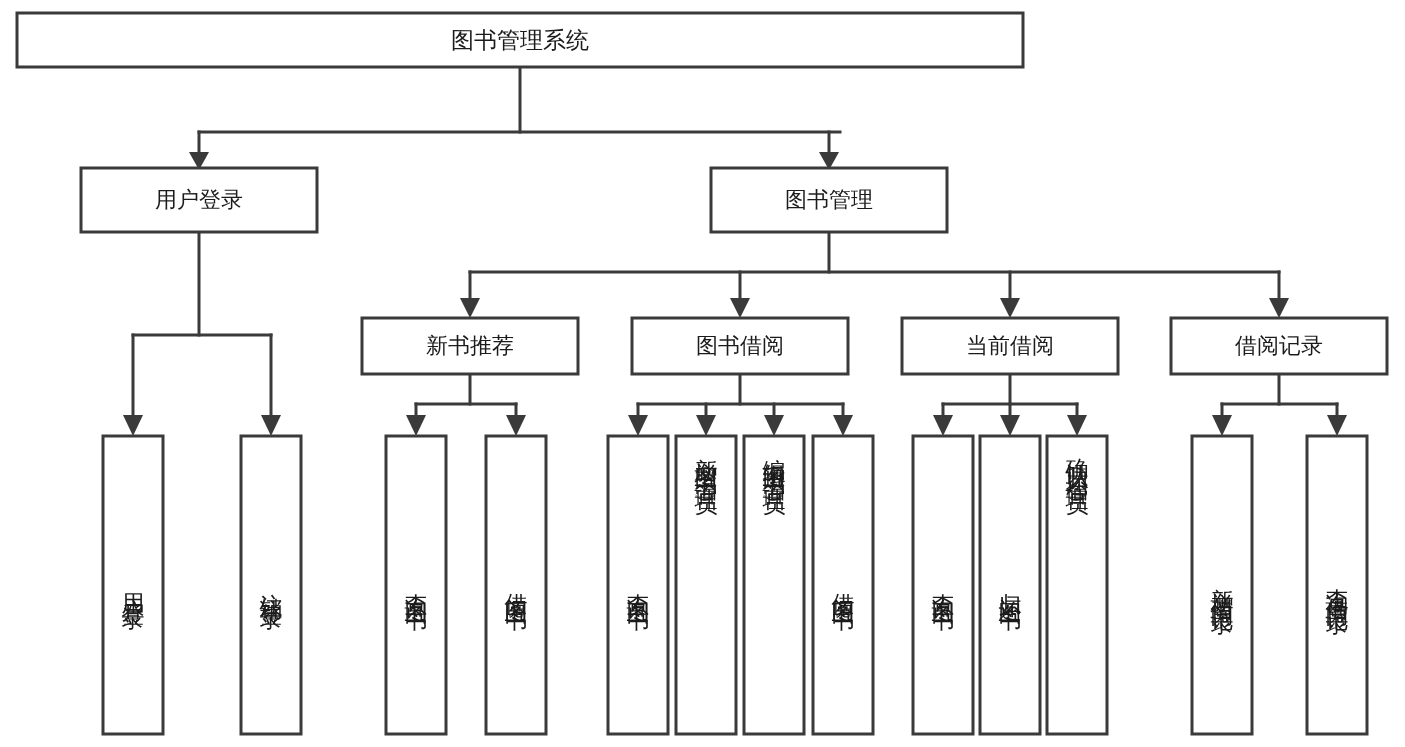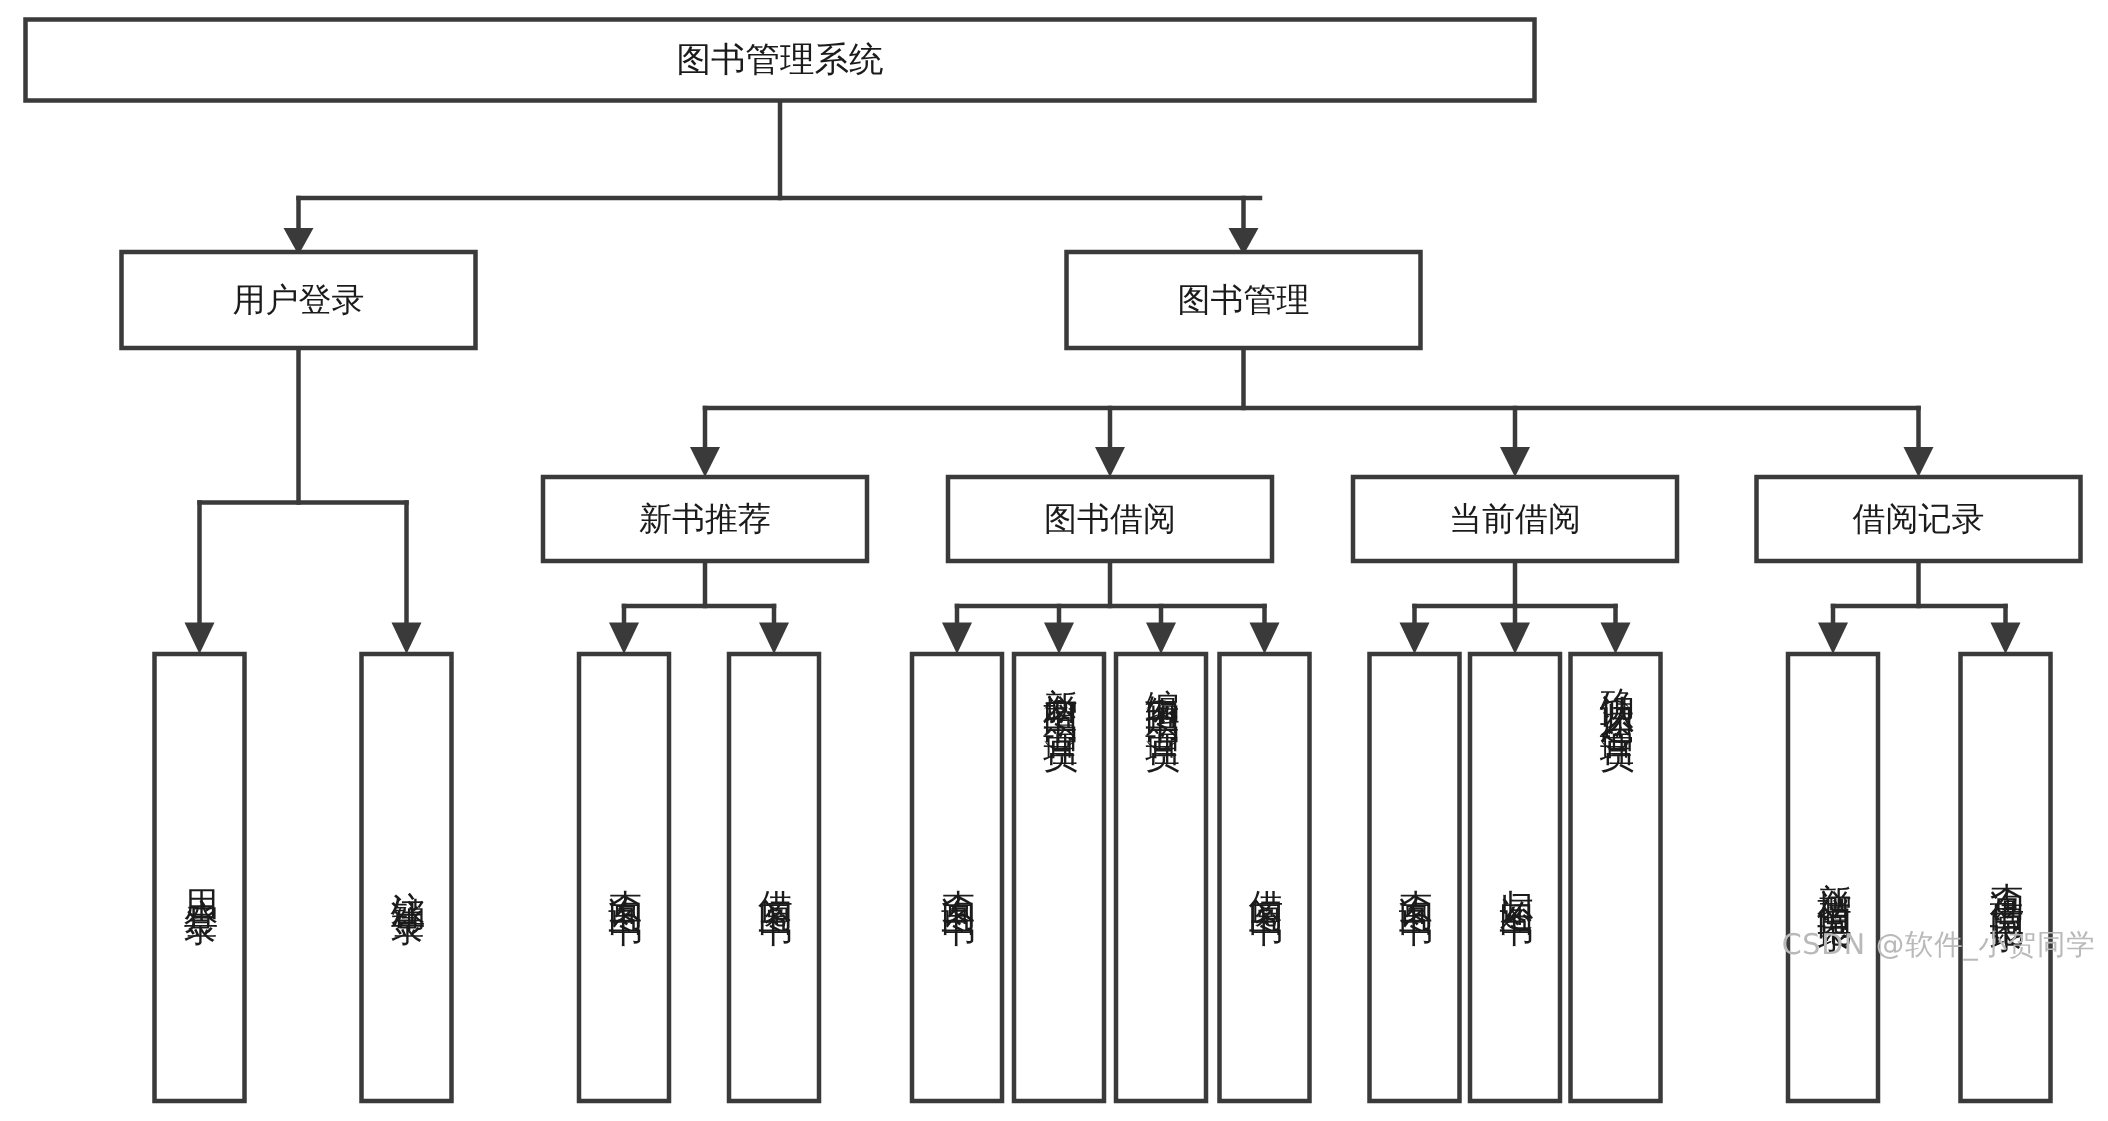--- a/index.html
+++ b/index.html
@@ -245,15 +245,14 @@
     <span class="leaf-label" style="margin-top:4px;">确认归还（管理员）</span>
   </div>
 
   <div class="leaf-label-wrap" style="left:1192px; top:436px; width:60px; height:298px;">
     <span class="leaf-label">新增借阅记录</span>
   </div>
   <div class="leaf-label-wrap" style="left:1307px; top:436px; width:60px; height:298px;">
     <span class="leaf-label">查询借阅记录</span>
   </div>
 
-  <div id="watermark">CSDN @软件_小贺同学</div>
 
 </div>
 
 </body></html>

